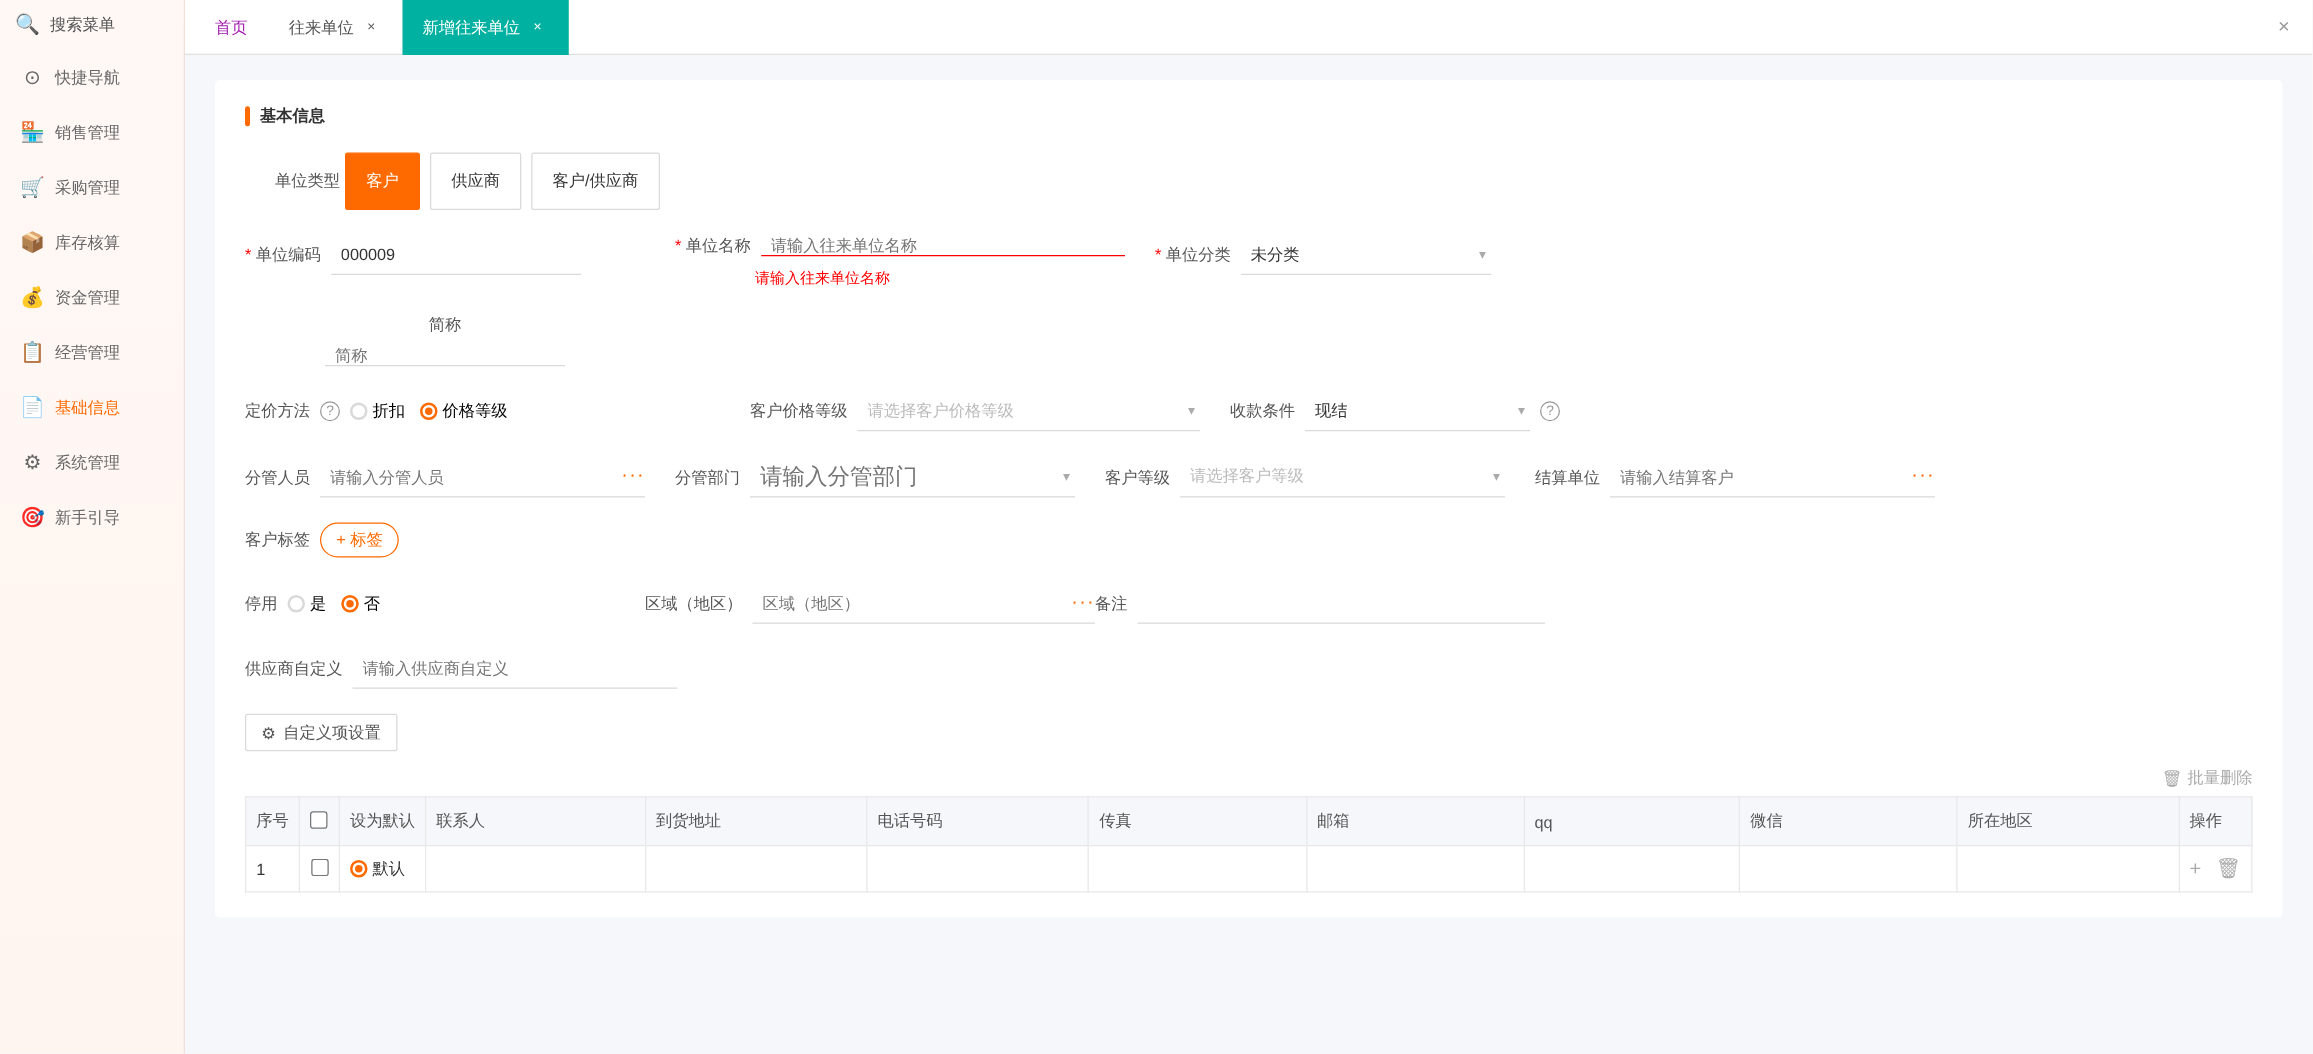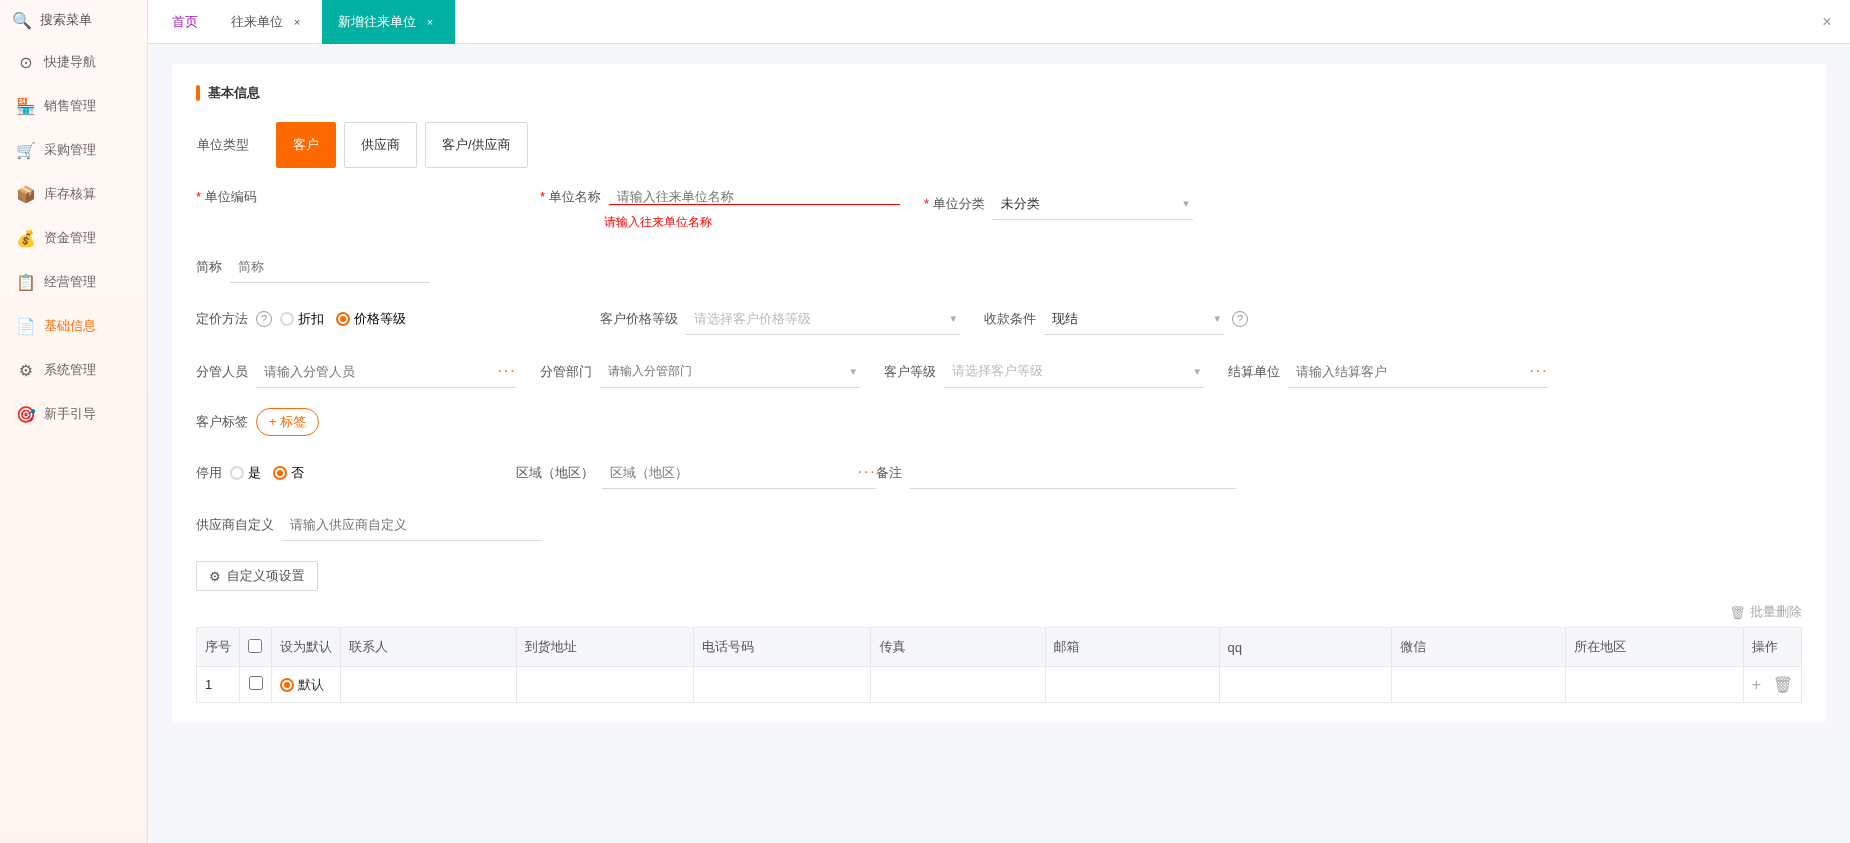--- a/index.html
+++ b/index.html
@@ -464,34 +464,35 @@
 
   <div class="content">
     <div class="section">
 
       <div class="section-title">
         <div class="section-title-icon"></div>
         <span>基本信息</span>
       </div>
 
       <div class="form-row" style="align-items:center;">
-        <div style="width:80px; text-align:right; padding-right:27px;">
+        <div style="width:80px; text-align:right; padding-right:4px;">
           <span class="form-label">单位类型</span>
         </div>
         <div class="unit-type-group">
           <button class="unit-type-btn active">客户</button>
           <button class="unit-type-btn">供应商</button>
           <button class="unit-type-btn">客户/供应商</button>
         </div>
       </div>
 
       <div class="form-row" style="gap:24px; align-items:flex-start;">
 
         <div class="form-field" style="max-width:320px;">
           <span class="form-label required">单位编码</span>
+          <input class="form-input" type="text" value="000009" style="max-width: 200px;">
         </div>
 
         <div class="form-field" style="max-width:360px; flex-direction:column; align-items:flex-start;">
           <div style="display:flex; align-items:center; gap:8px; width:100%;">
             <span class="form-label required">单位名称</span>
             <div class="form-input-box">
               <input class="form-input error" type="text" placeholder="请输入往来单位名称" style="">
             </div>
           </div>
           <div style="padding-left:64px;">
@@ -502,21 +503,21 @@
         <div class="form-field" style="max-width:320px;">
           <span class="form-label required">单位分类</span>
           <div class="inline-select" style="max-width:200px;">
             <span class="sel-text value">未分类</span>
             <span class="chevron-down">▾</span>
           </div>
         </div>
       </div>
 
       <div class="form-row" style="gap:24px;">
-        <div class="form-field" style="max-width:320px;">
+        <div class="form-field" style="max-width:320px;flex-direction:column;">
           <span class="form-label">简称</span>
           <input class="form-input" type="text" style="max-width: 200px;" placeholder="简称">
         </div>
       </div>
 
       <div class="form-row" style="gap:24px; align-items:center;">
         <div class="form-field" style="max-width:380px; gap:8px;">
           <span class="form-label">定价方法</span>
           <div class="help-icon">?</div>
           <div class="radio-group">
@@ -551,21 +552,21 @@
         <div class="form-field" style="max-width:320px;">
           <span class="form-label">分管人员</span>
           <div class="form-input-with-more">
             <input type="text" placeholder="请输入分管人员" style="">
             <span class="more-icon">···</span>
           </div>
         </div>
         <div class="form-field" style="max-width:320px;">
           <span class="form-label">分管部门</span>
           <div class="inline-select">
-            <input type="text" style="border: none; outline: none; flex: 1 1 0%; background: transparent; font-size: 12px; color: #8b5cf6;" placeholder="请输入分管部门">
+            <input type="text" style="border: none; outline: none; flex: 1 1 0%; background: transparent; font-size: 18px; color: #8b5cf6;" placeholder="请输入分管部门">
             <span class="chevron-down">▾</span>
           </div>
         </div>
         <div class="form-field" style="max-width:320px;">
           <span class="form-label">客户等级</span>
           <div class="inline-select">
             <span class="sel-text placeholder">请选择客户等级</span>
             <span class="chevron-down">▾</span>
           </div>
         </div>

